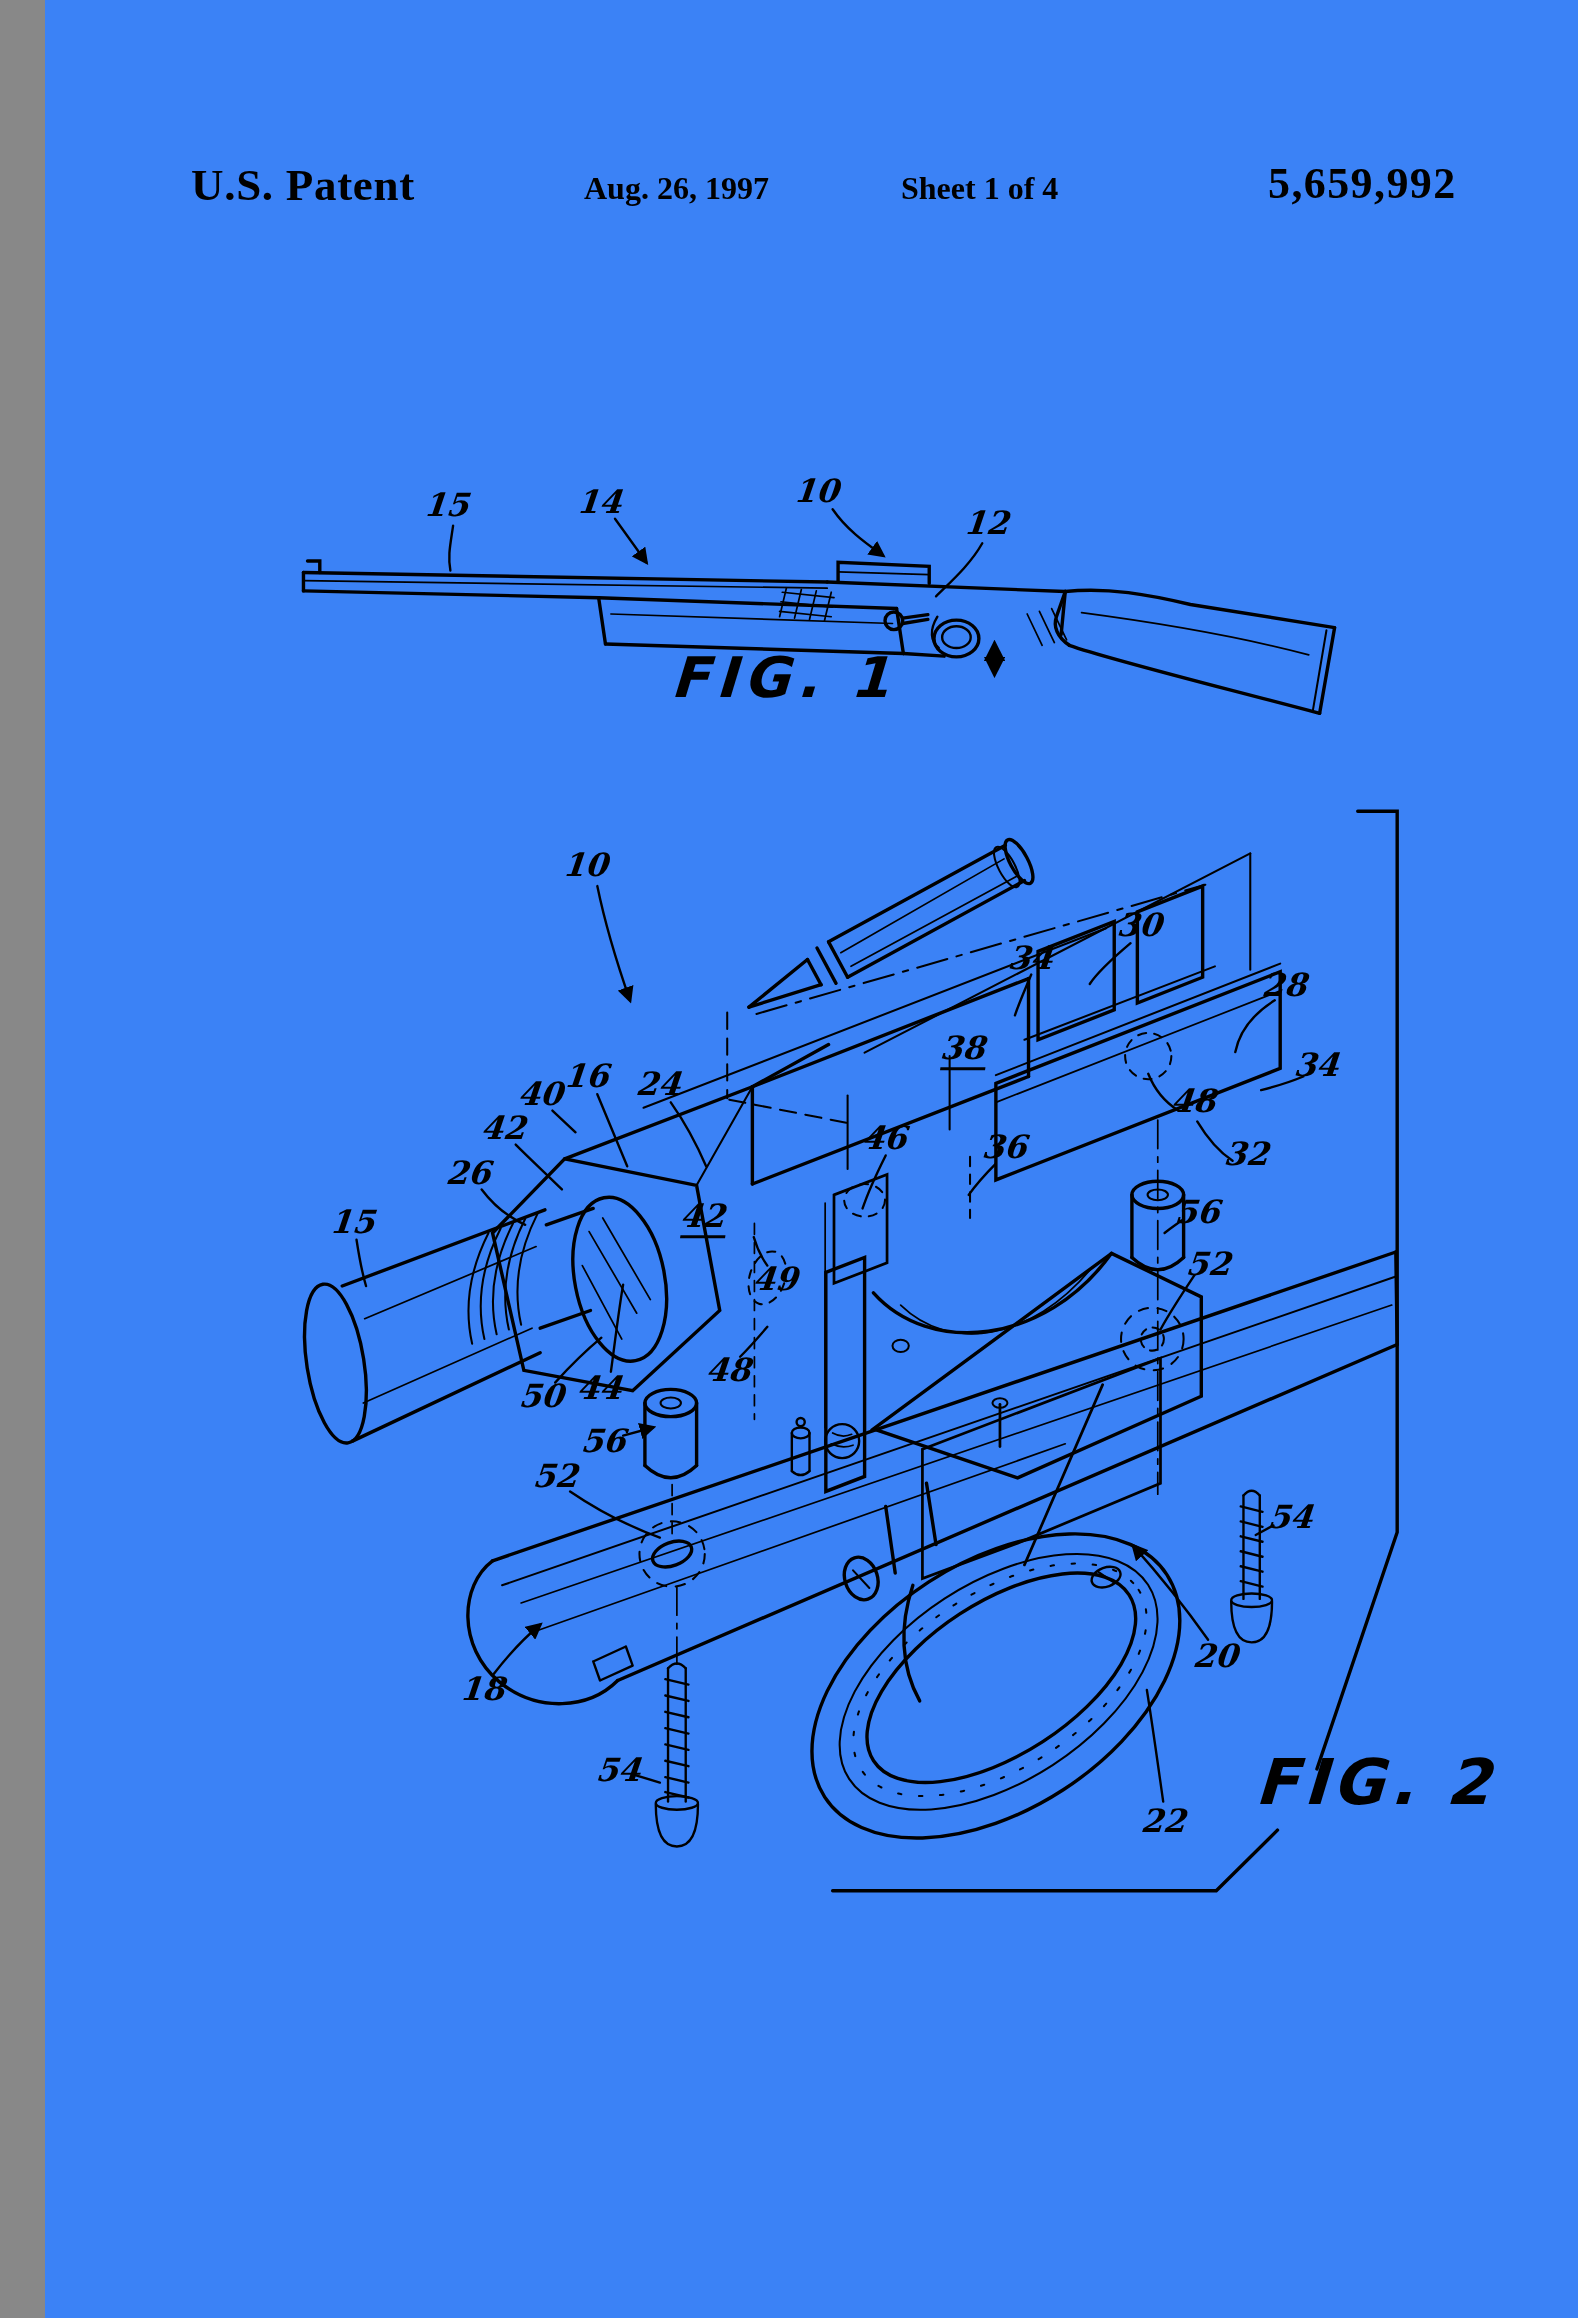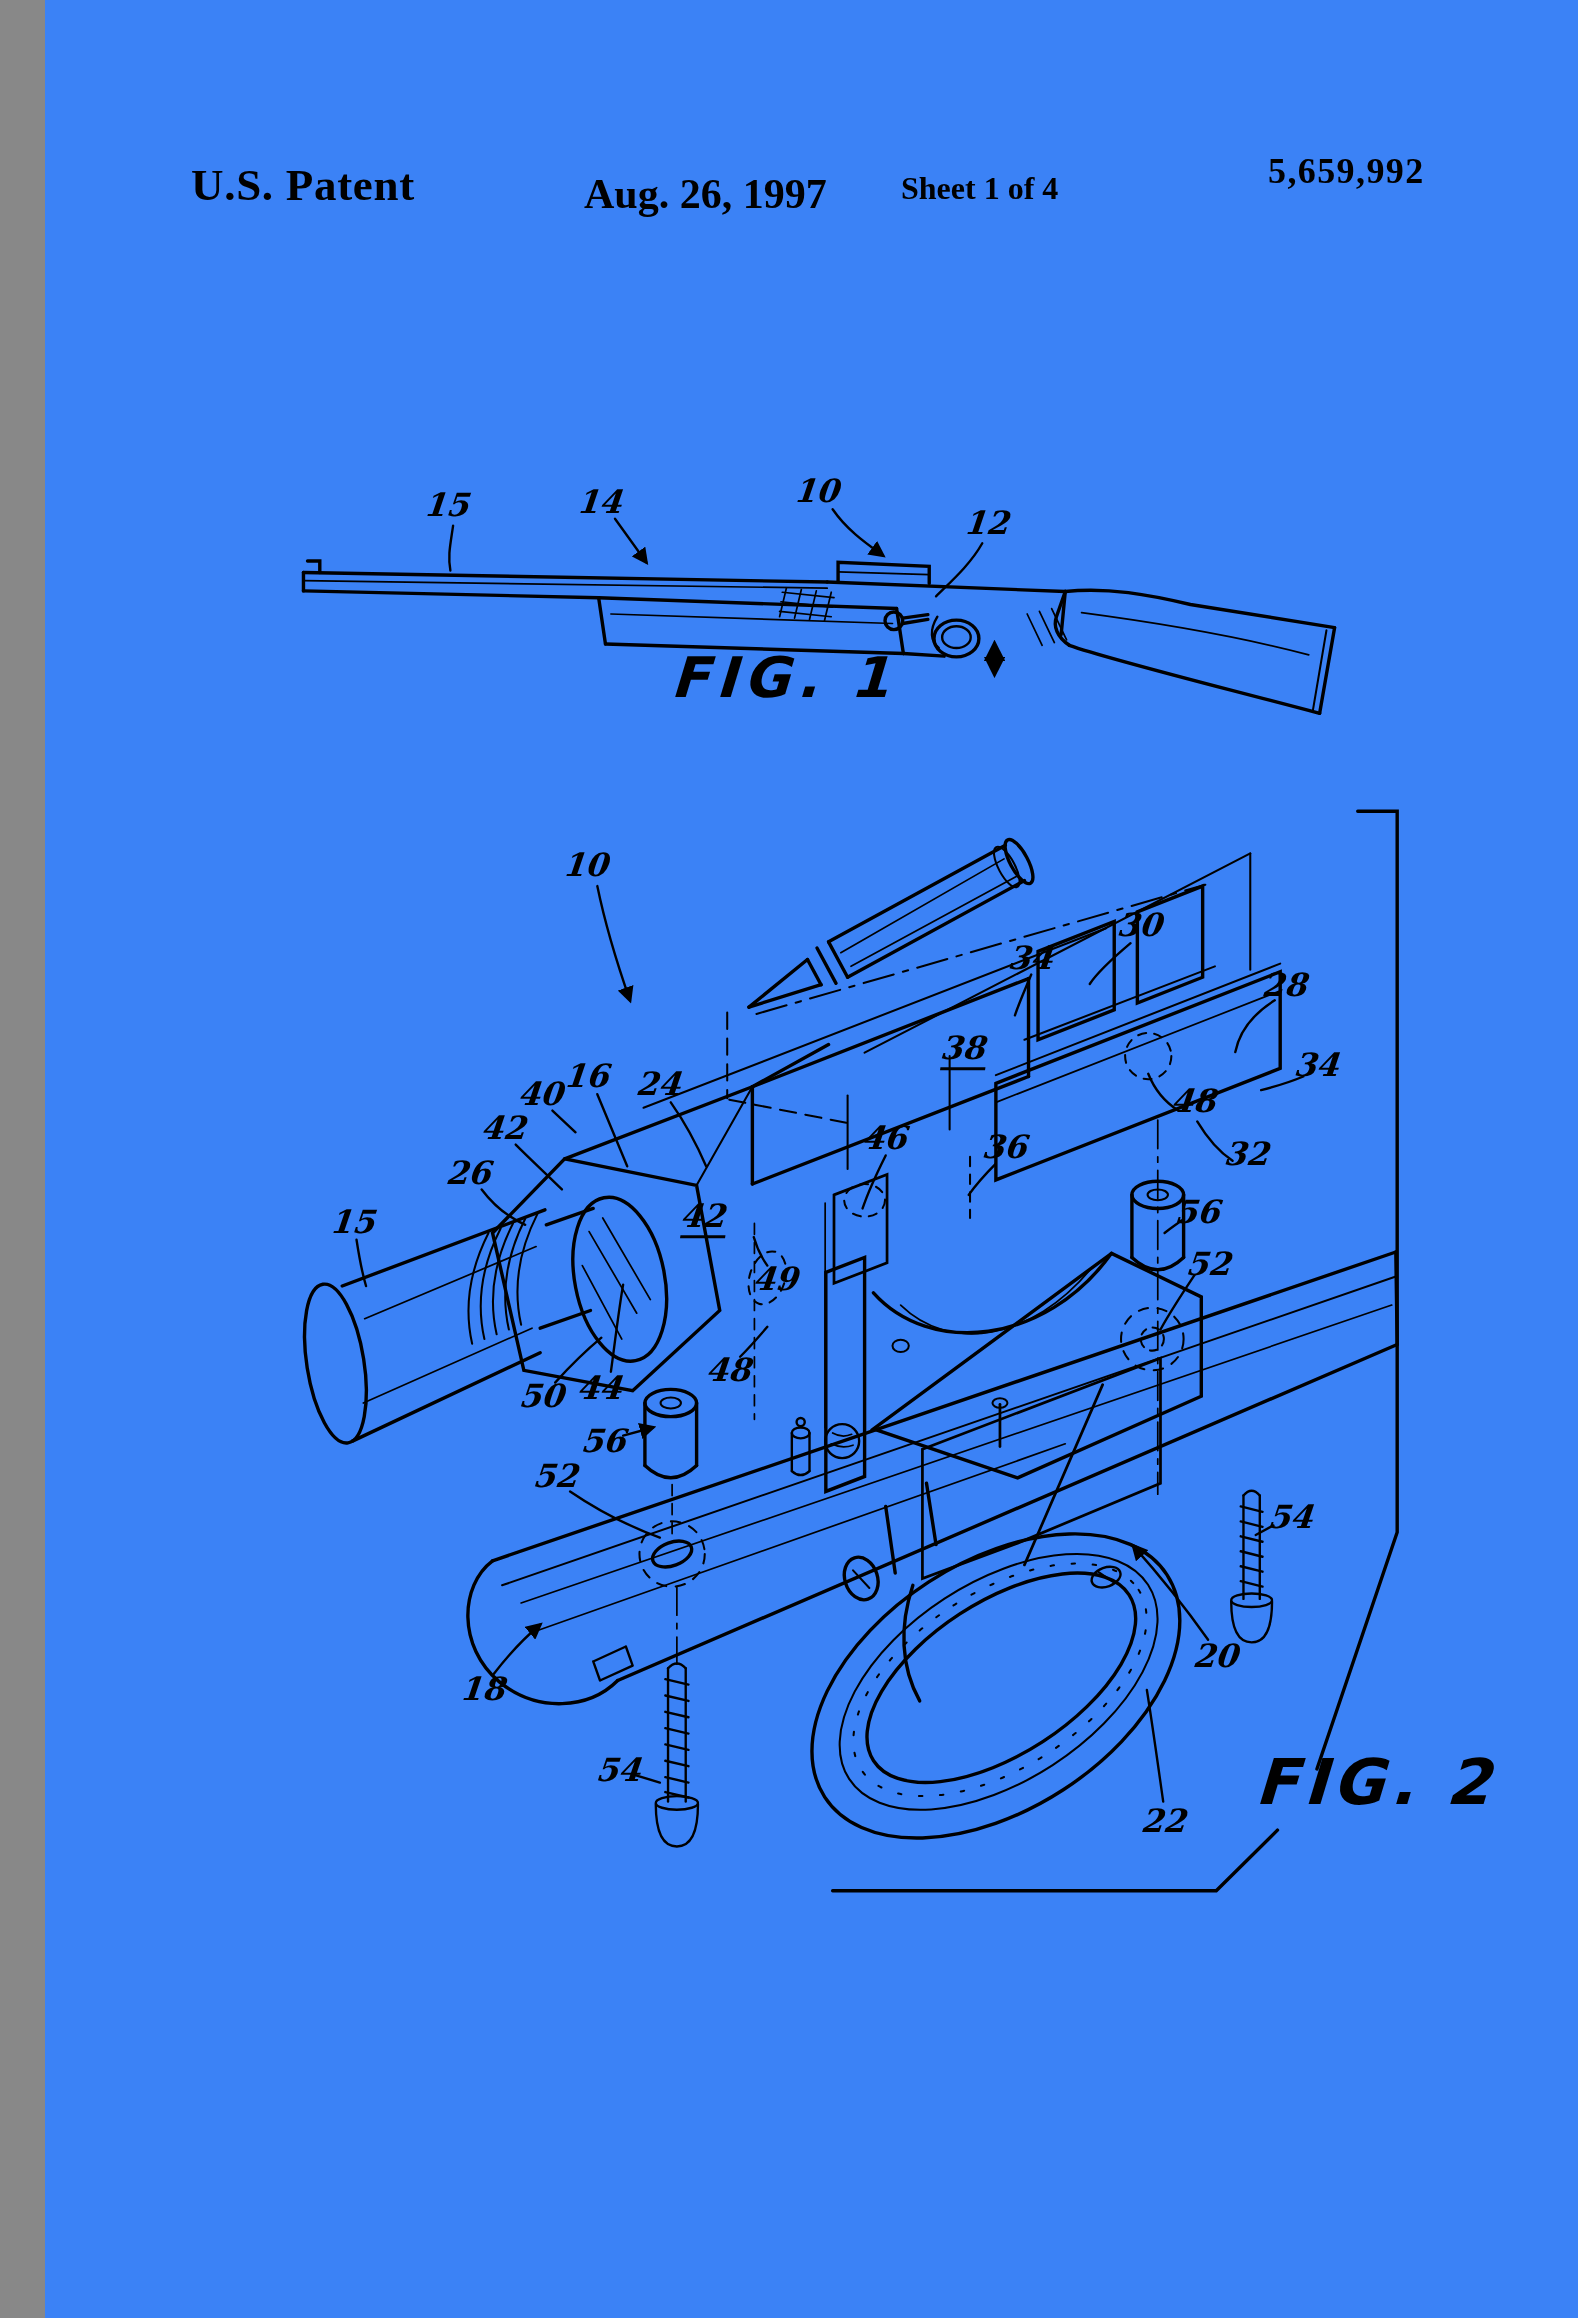--- a/index.html
+++ b/index.html
@@ -3,23 +3,23 @@
 <meta charset="utf-8">
 <style>
   html,body{margin:0;padding:0;background:#888;}
   #sheet{
     position:relative;width:1578px;height:2319px;background:#3b82f6;
     font-family:"Liberation Serif",serif;overflow:hidden;margin-left:45px;
   }
   #art{position:absolute;left:0;top:0;}
   .hdr{position:absolute;color:#000;white-space:nowrap;font-family:"Liberation Serif",serif;font-weight:700;}
   #h-title{left:146px;top:159px;font-size:45px;letter-spacing:0.7px;}
-  #h-date{left:539px;top:170px;font-size:42px;}
+  #h-date{left:539px;top:170px;font-size:32px;}
   #h-sheet{left:856px;top:170px;font-size:32px;text-align:center;}
-  #h-patno{left:1223px;top:150px;font-size:36px;letter-spacing:1.4px;}
+  #h-patno{left:1223px;top:158px;font-size:44px;letter-spacing:1.4px;}
   .caption{
     position:absolute;color:#000;white-space:nowrap;
     font-family:"DejaVu Sans",sans-serif;font-style:italic;font-weight:600;
   }
   #cap-fig1{left:631px;top:645px;font-size:56px;letter-spacing:6.8px;transform:skewX(-6deg);}
   #cap-fig2{left:1216px;top:1746px;font-size:63px;letter-spacing:5.4px;transform:skewX(-6deg);}
   .ref-label{
     position:absolute;transform:translate(-50%,-50%) skewX(-8deg);
     color:#000;font-family:"DejaVu Serif",serif;font-style:italic;font-weight:700;
     font-size:32px;white-space:nowrap;line-height:1;

